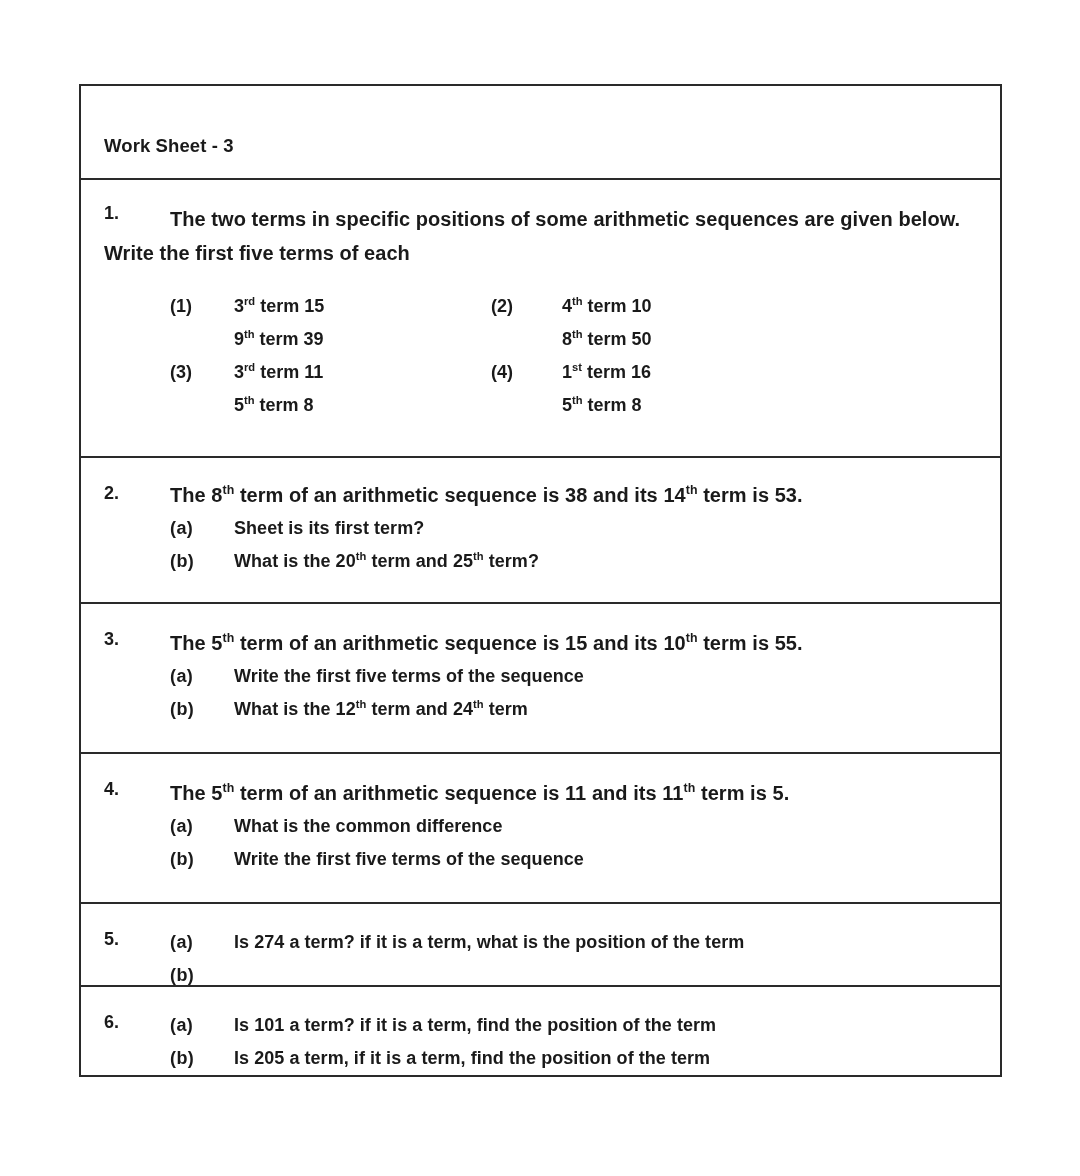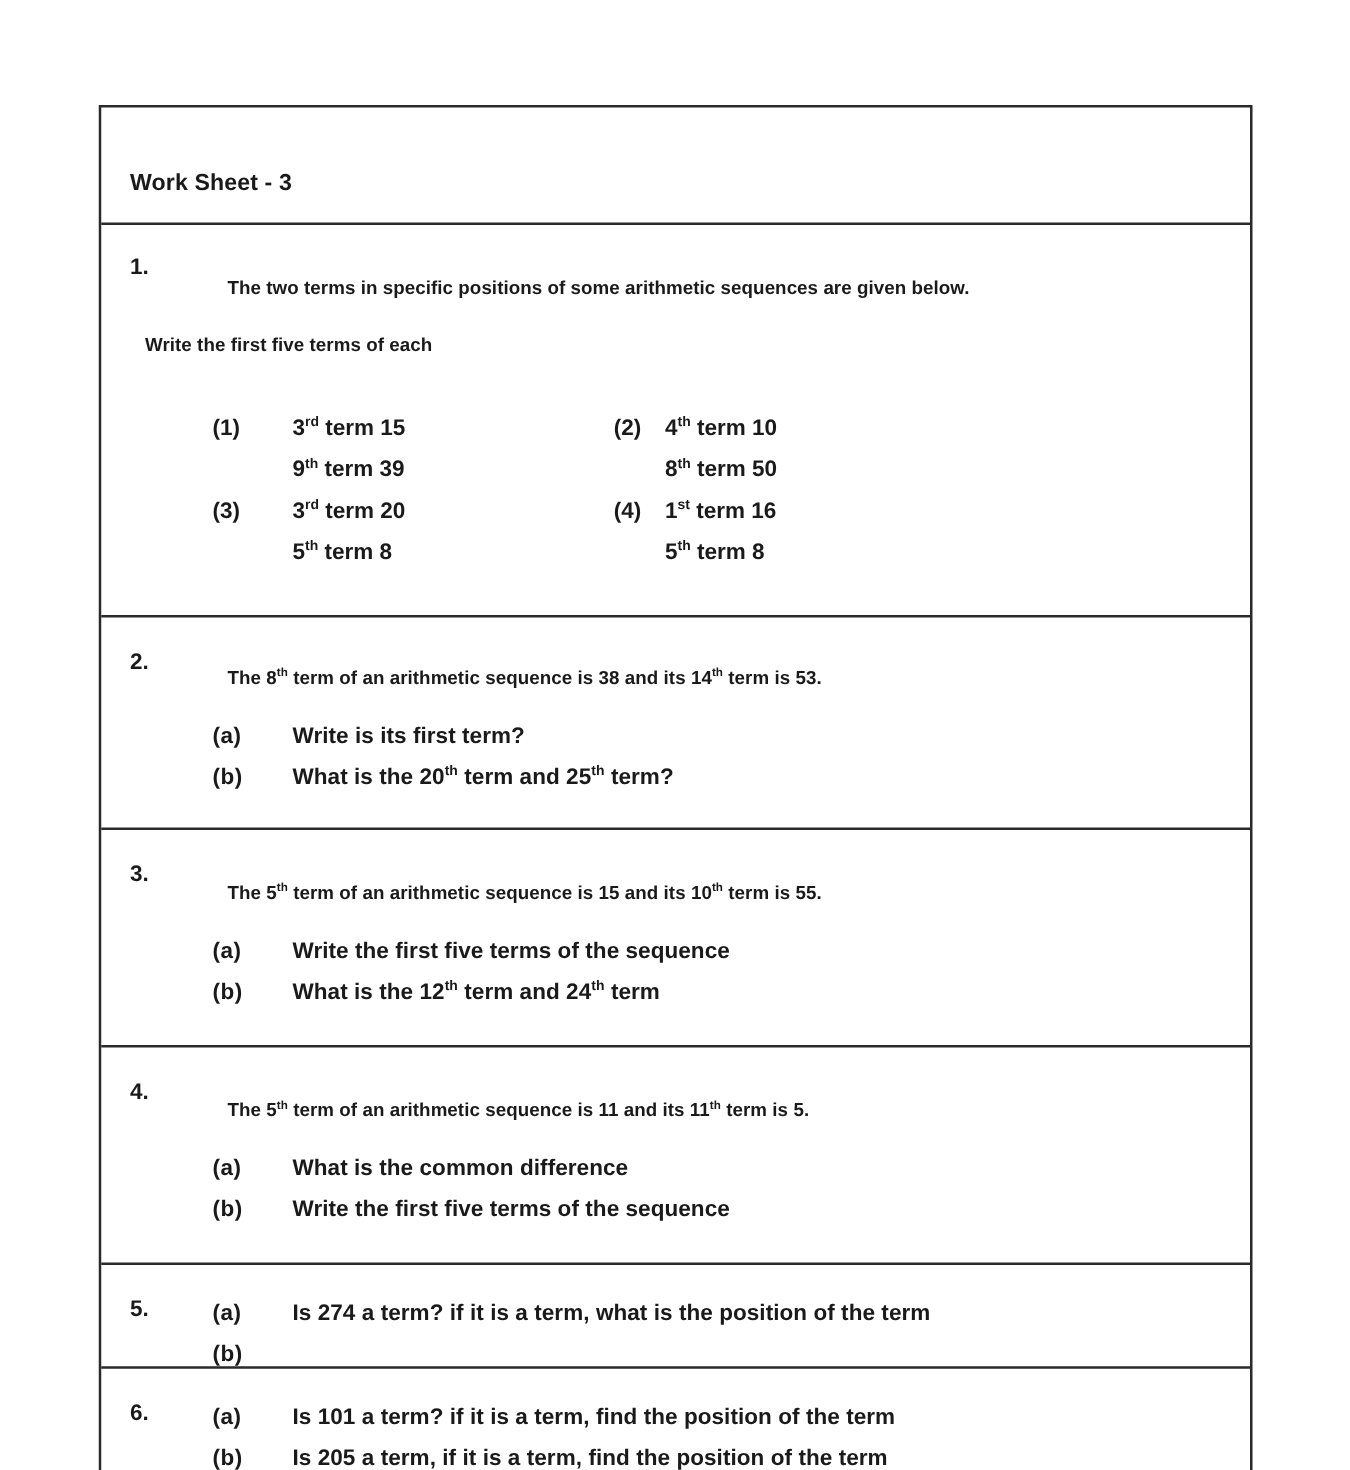--- a/index.html
+++ b/index.html
@@ -65,24 +65,24 @@
     position: absolute;
     left: 23px;
     font-size: 18px;
     font-weight: bold;
     line-height: 1;
   }
 
   
   .qlead {
     position: relative;
-    margin: 12px;
+    margin: 0;
     padding-left: 89px;       
     padding-right: 23px;
-    font-size: 15px;
+    font-size: 20px;
     font-weight: bold;
     line-height: 34px;
     letter-spacing: 0.05px;
   }
   .qlead.justify {
     text-align: justify;
     text-align-last: left;
   }
   
   .qlead.dedent {
@@ -130,21 +130,21 @@
   .gcell {
     position: absolute;
     top: 0;
     font-size: 18px;
     font-weight: bold;
     white-space: nowrap;
   }
   .gcell.lbl-a { left: 89px; }
   .gcell.val-a { left: 153px; }
   .gcell.lbl-b { left: 410px; }
-  .gcell.val-b { left: 451px; }
+  .gcell.val-b { left: 481px; }
   .sp-20 { height: 20px; }
   .sp-22 { height: 22px; }
   .sp-24 { height: 24px; }
   .sp-26 { height: 26px; }
   .sp-28 { height: 28px; }
 </style>
 </head>
 <body>
 
 <div class="page">
@@ -169,41 +169,41 @@
           <span class="gcell val-a"><span>3</span><sup>rd</sup><span> term 15</span></span>
           <span class="gcell lbl-b">(2)</span>
           <span class="gcell val-b"><span>4</span><sup>th</sup><span> term 10</span></span>
         </div>
         <div class="gline">
           <span class="gcell val-a"><span>9</span><sup>th</sup><span> term 39</span></span>
           <span class="gcell val-b"><span>8</span><sup>th</sup><span> term 50</span></span>
         </div>
         <div class="gline">
           <span class="gcell lbl-a">(3)</span>
-          <span class="gcell val-a"><span>3</span><sup>rd</sup><span> term 20</span></span>
+          <span class="gcell val-a"><span>3</span><sup>rd</sup><span> term 11</span></span>
           <span class="gcell lbl-b">(4)</span>
           <span class="gcell val-b"><span>1</span><sup>st</sup><span> term 16</span></span>
         </div>
         <div class="gline">
           <span class="gcell val-a"><span>5</span><sup>th</sup><span> term 8</span></span>
           <span class="gcell val-b"><span>5</span><sup>th</sup><span> term 8</span></span>
         </div>
       </div>
 
       <div class="sp-28"></div>
     </div>
 
     <div class="row qrow">
       <div class="sp-20"></div>
       <div class="qnum" style="top:26px;">2.</div>
       <div class="qlead"><span>The 8</span><sup>th</sup><span> term of an arithmetic sequence is 38 and its 14</span><sup>th</sup><span> term is 53.</span></div>
 
       <div class="subitem">
         <span class="sublabel">(a)</span>
-        <span>Write is its first term?</span>
+        <span>Sheet is its first term?</span>
       </div>
 
       <div class="subitem">
         <span class="sublabel">(b)</span>
         <span><span>What is the 20</span><sup>th</sup><span>  term and 25</span><sup>th</sup><span> term?</span></span>
       </div>
 
       <div class="sp-24"></div>
     </div>
 

